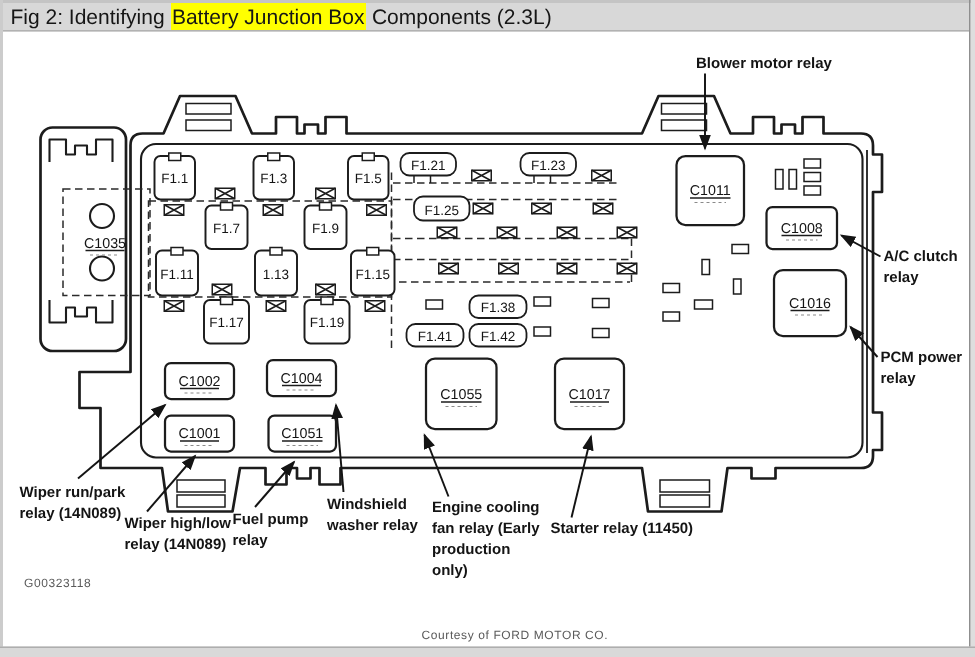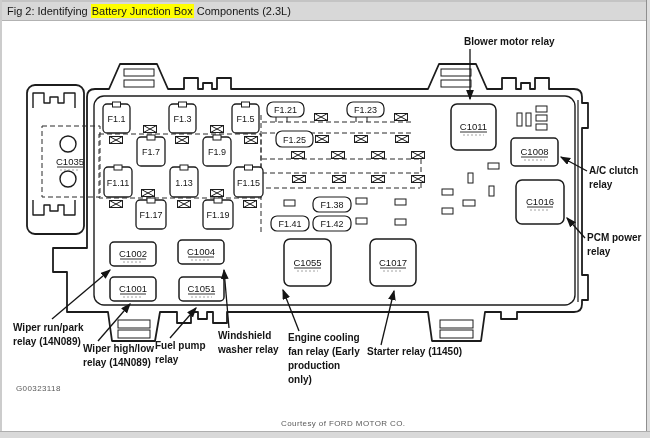--- a/index.html
+++ b/index.html
@@ -4,21 +4,21 @@
 <style>
   html,body{margin:0;padding:0;background:#fff;}
   .window{position:relative;width:650px;height:438px;background:#fff;overflow:hidden;
           font-family:"Liberation Sans",sans-serif;}
   .edge-top{position:absolute;left:0;top:0;width:100%;height:2px;background:#c4c4c4;}
   .edge-left{position:absolute;left:0;top:0;width:2px;height:100%;background:#cccccc;}
   .edge-right-outer{position:absolute;right:0;top:0;width:3px;height:100%;background:#dedede;}
   .edge-right{position:absolute;right:3px;top:0;width:1px;height:100%;background:#8f8f8f;}
   .edge-bottom{position:absolute;left:0;bottom:0;width:100%;height:6px;background:#d9d9d9;border-top:1px solid #aeaeae;}
   .titlebar{position:absolute;left:2px;top:2px;right:4px;height:19px;background:#d8d8d8;
-            border-bottom:1px solid #b2b2b2;font-size:11px;color:#161616;line-height:18px;
+            border-bottom:1px solid #b2b2b2;font-size:14px;color:#161616;line-height:18px;
             padding-left:5px;box-sizing:border-box;white-space:nowrap;}
   .hl{background:#ffff00;padding:1px 1px;}
   svg.diagram{position:absolute;left:0;top:0;}
   .ln{fill:none;stroke:#1c1c1c;}
   .housing{fill:none;stroke:#1c1c1c;stroke-width:1.8;stroke-linejoin:round;}
   .inner{fill:none;stroke:#1c1c1c;stroke-width:1.4;}
   .cast{fill:none;stroke:#1c1c1c;stroke-width:1.4;stroke-linejoin:round;}
   .fuse{fill:#ffffff;stroke:#1c1c1c;stroke-width:1.3;}
   .tab{fill:#ffffff;stroke:#1c1c1c;stroke-width:1;}
   .tag{fill:#ffffff;stroke:#1c1c1c;stroke-width:1.2;}

